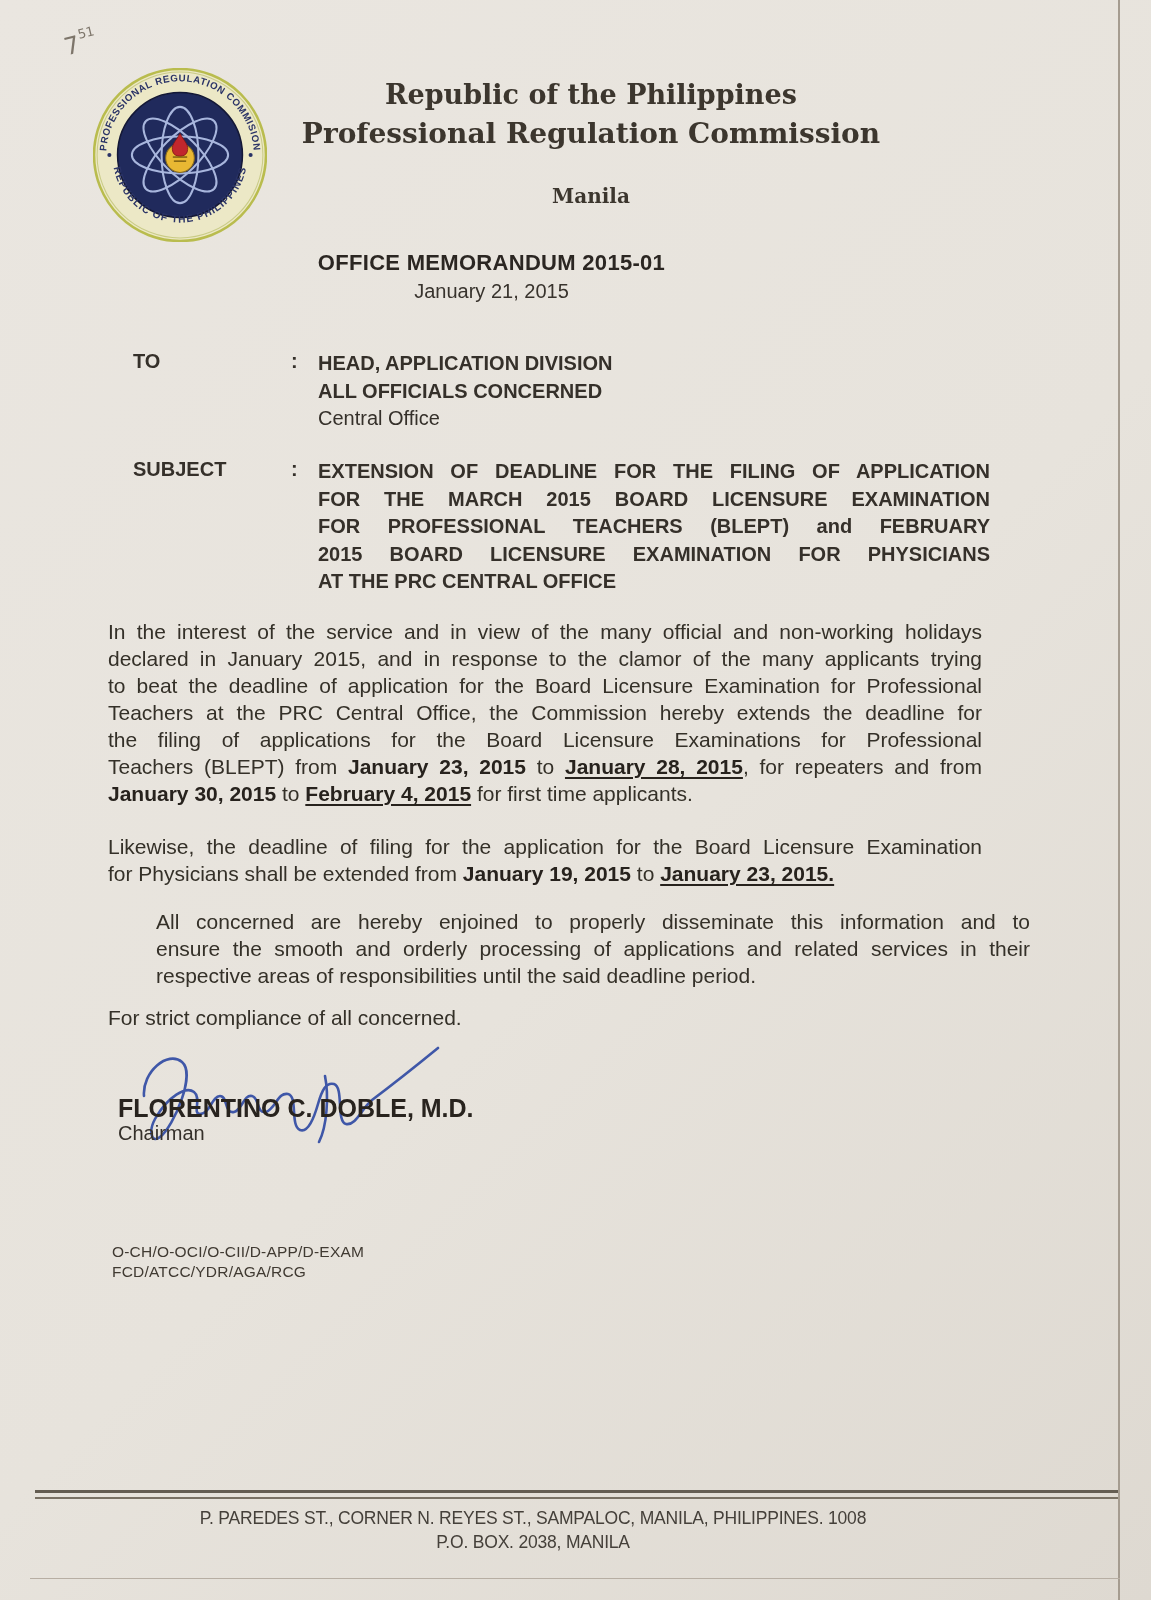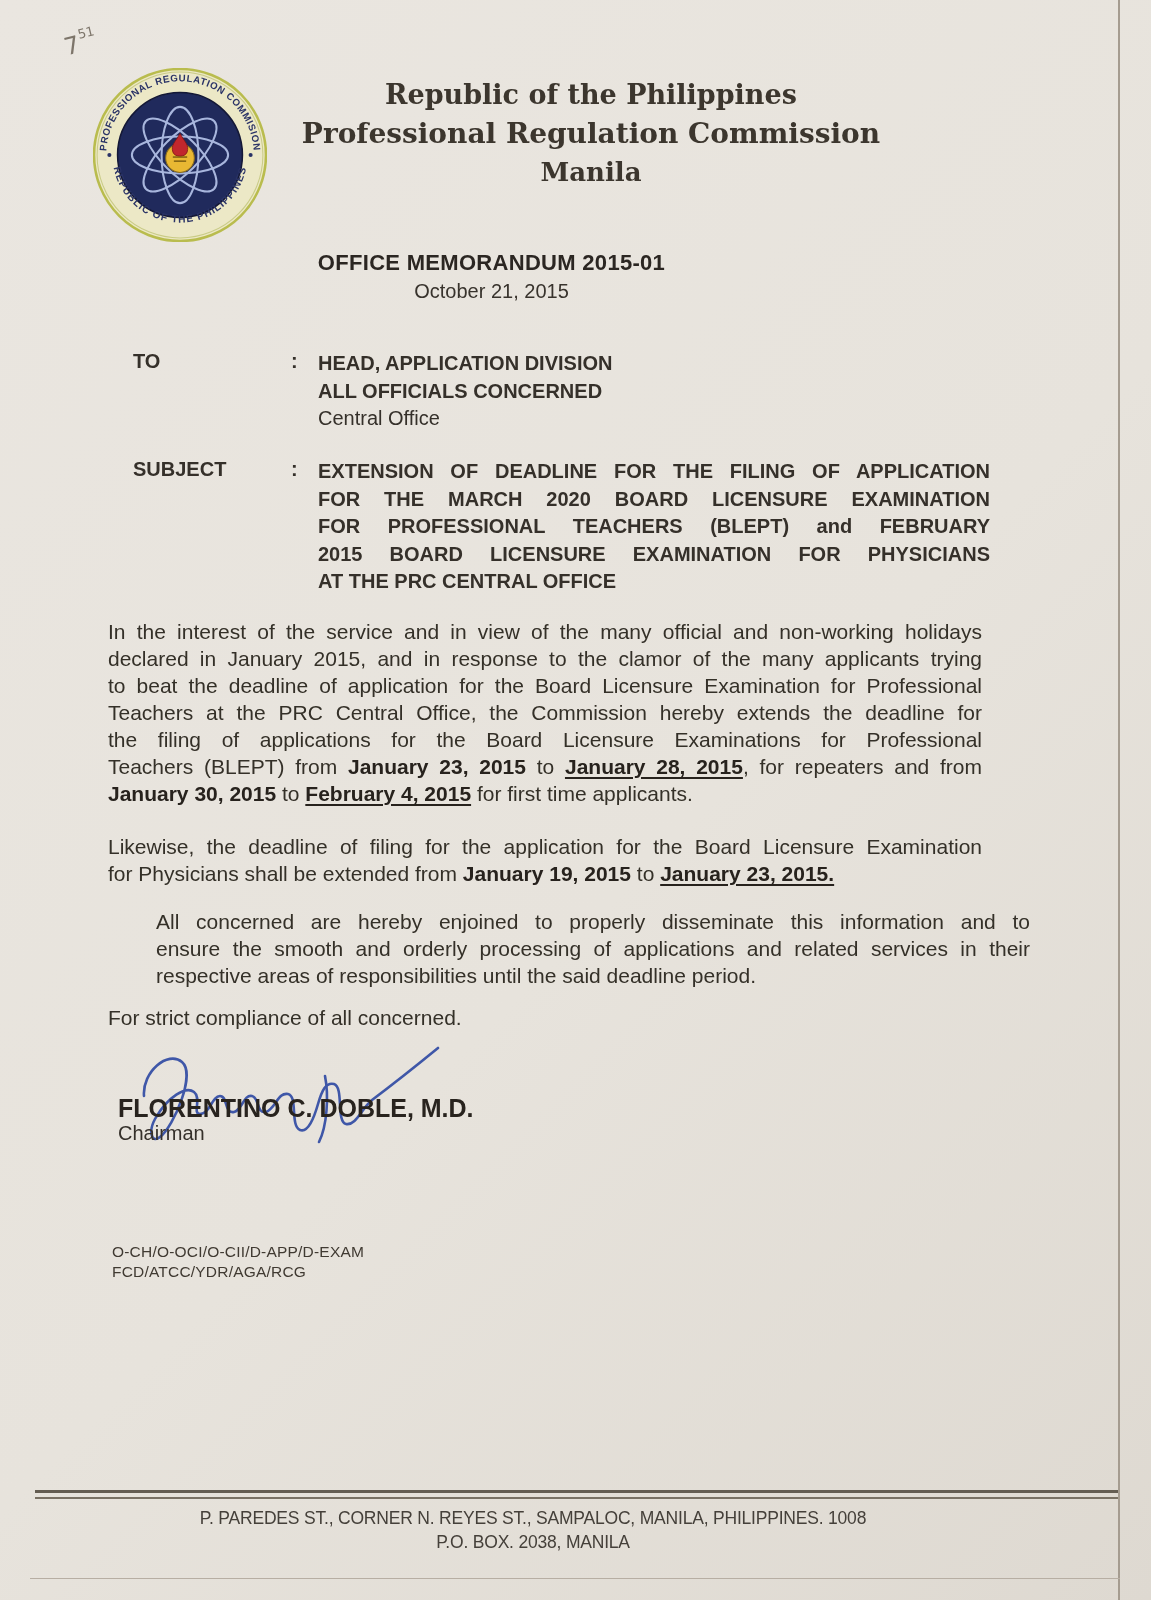--- a/index.html
+++ b/index.html
@@ -12,21 +12,21 @@
   .abs{position:absolute;}
   
   .corner-mark{left:64px;top:30px;transform:rotate(-14deg);color:#7d756a;
     font-size:24px;font-family:"DejaVu Sans",sans-serif;}
   .corner-mark sup{font-size:13px;position:relative;top:-4px;left:1px;}
   
   .hdr{left:276px;top:76px;width:630px;text-align:center;color:#3c362e;
     font-family:"DejaVu Serif","Liberation Serif",serif;font-weight:bold;}
   .hdr .h1{font-size:27px;line-height:38px;}
   .hdr .h2{font-size:28px;line-height:40px;}
-  .hdr .h3{font-size:26px;line-height:36px;}
+  .hdr .h3{font-size:20px;line-height:36px;margin-top:24px;}
   
   .memo-title{left:0;top:250px;width:983px;text-align:center;}
   .memo-title .t1{font-size:22px;font-weight:bold;letter-spacing:.3px;color:#2b2622;}
   .memo-title .t2{font-size:20px;margin-top:4px;color:#38332d;}
   
   .meta-row{left:133px;display:flex;font-size:20px;}
   .meta-row .lbl{width:158px;font-weight:bold;}
   .meta-row .col{width:27px;font-weight:bold;}
   .meta-row .val{width:672px;line-height:27.5px;}
   .to-row{top:350px;}
@@ -97,39 +97,39 @@
   </svg>
 
   <div class="abs hdr">
     <div class="h1">Republic of the Philippines</div>
     <div class="h2">Professional Regulation Commission</div>
     <div class="h3">Manila</div>
   </div>
 
   <div class="abs memo-title">
     <div class="t1">OFFICE MEMORANDUM 2015-01</div>
-    <div class="t2">October 21, 2015</div>
+    <div class="t2">January 21, 2015</div>
   </div>
 
   <div class="abs meta-row to-row">
     <div class="lbl">TO</div>
     <div class="col">:</div>
     <div class="val" id="to-lines">
         <div class="to-line bold">HEAD, APPLICATION DIVISION</div>
         <div class="to-line bold">ALL OFFICIALS CONCERNED</div>
         <div class="to-line">Central Office</div>
       </div>
   </div>
 
   <div class="abs meta-row subject-row">
     <div class="lbl">SUBJECT</div>
     <div class="col">:</div>
     <div class="val" id="subject-lines">
         <div class="jline"><span>EXTENSION OF DEADLINE FOR THE FILING OF APPLICATION</span></div>
-        <div class="jline"><span>FOR THE MARCH 2020 BOARD LICENSURE EXAMINATION</span></div>
+        <div class="jline"><span>FOR THE MARCH 2015 BOARD LICENSURE EXAMINATION</span></div>
         <div class="jline"><span>FOR PROFESSIONAL TEACHERS (BLEPT) and FEBRUARY</span></div>
         <div class="jline"><span>2015 BOARD LICENSURE EXAMINATION FOR PHYSICIANS</span></div>
         <div class="jline jlast"><span>AT THE PRC CENTRAL OFFICE</span></div>
       </div>
   </div>
 
   <div class="abs para" id="para-0">
       <div class="jline"><span>In the interest of the service and in view of the many official and non-working holidays</span></div>
       <div class="jline"><span>declared in January 2015, and in response to the clamor of the many applicants trying</span></div>
       <div class="jline"><span>to beat the deadline of application for the Board Licensure Examination for Professional</span></div>

